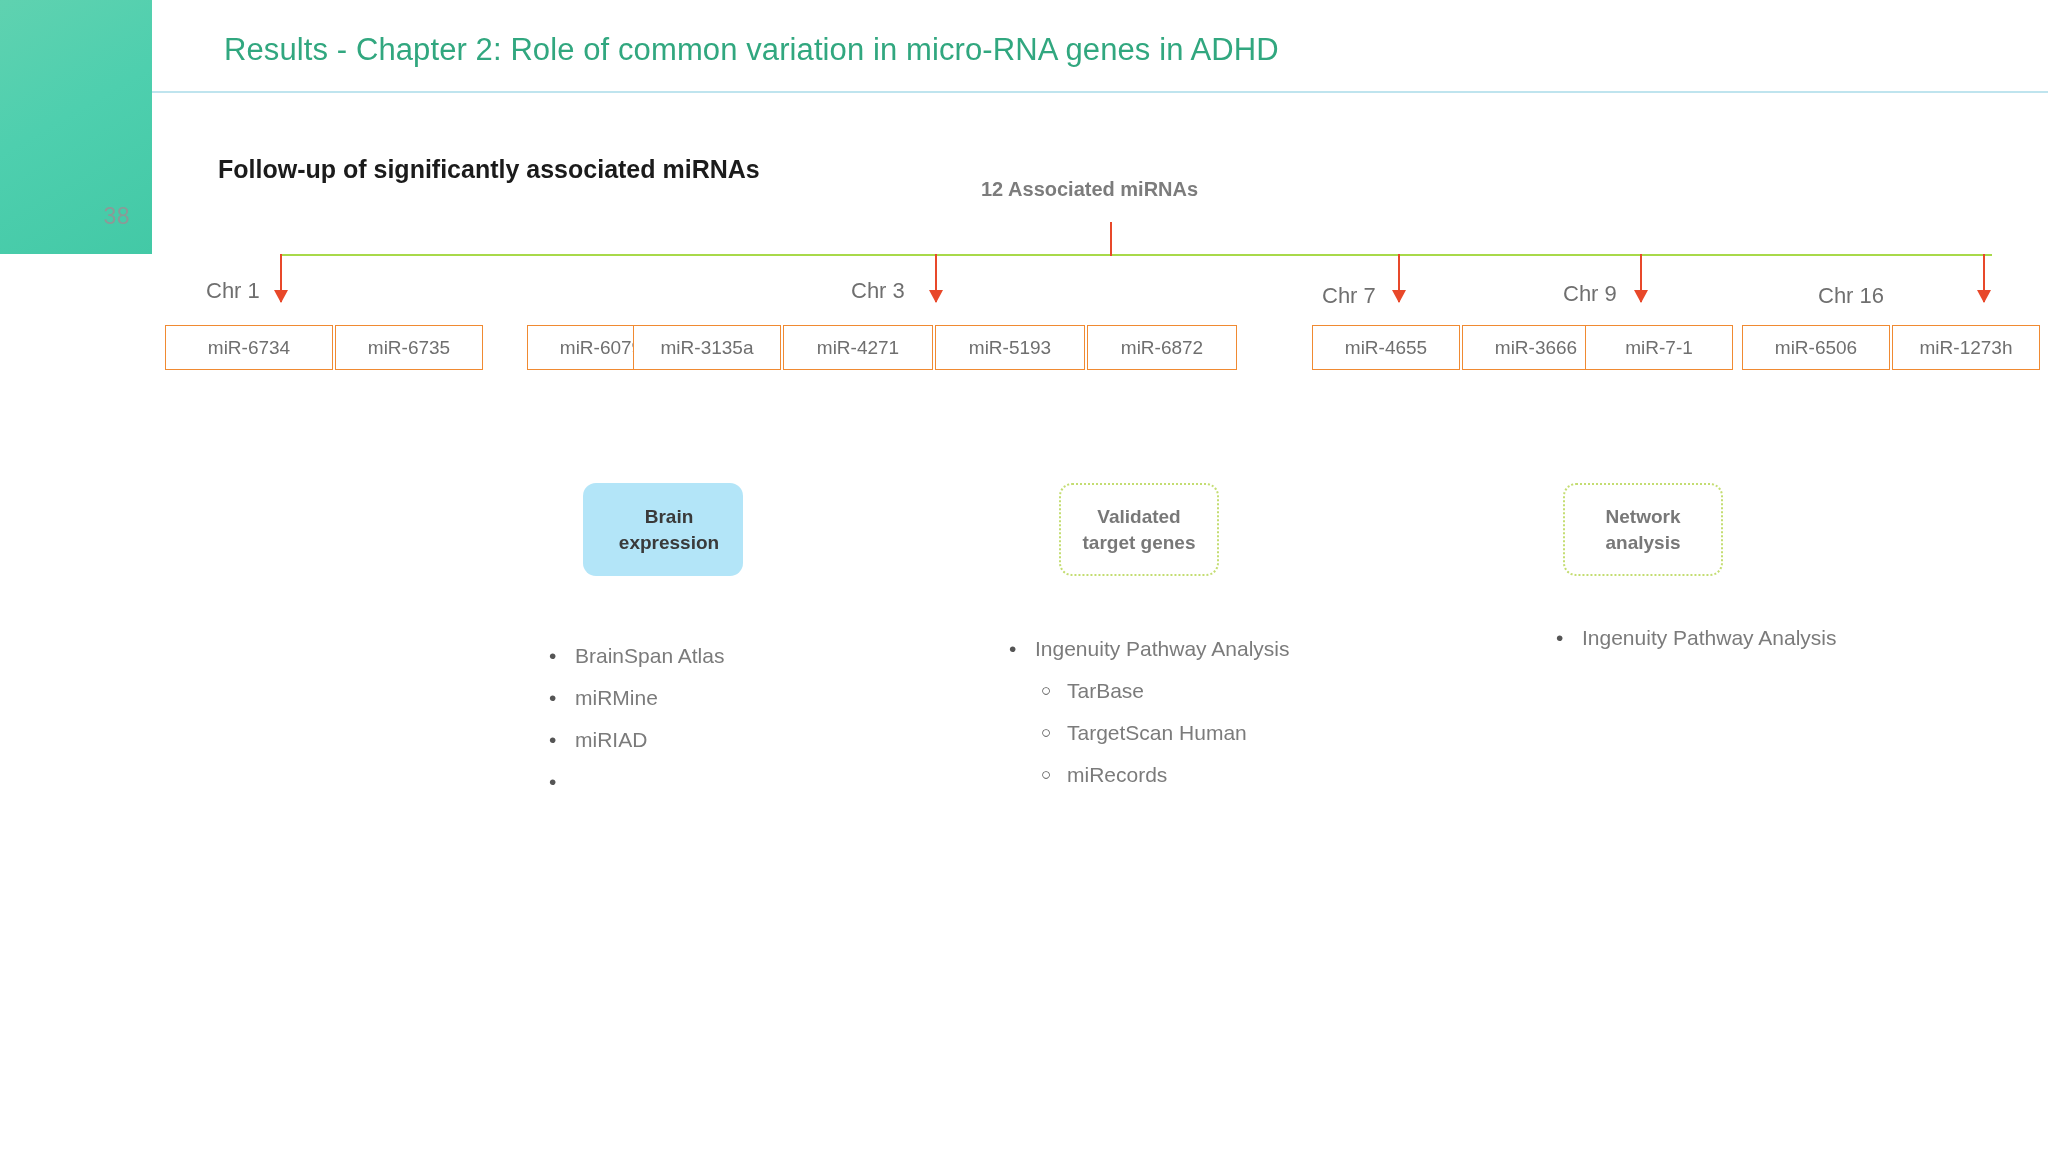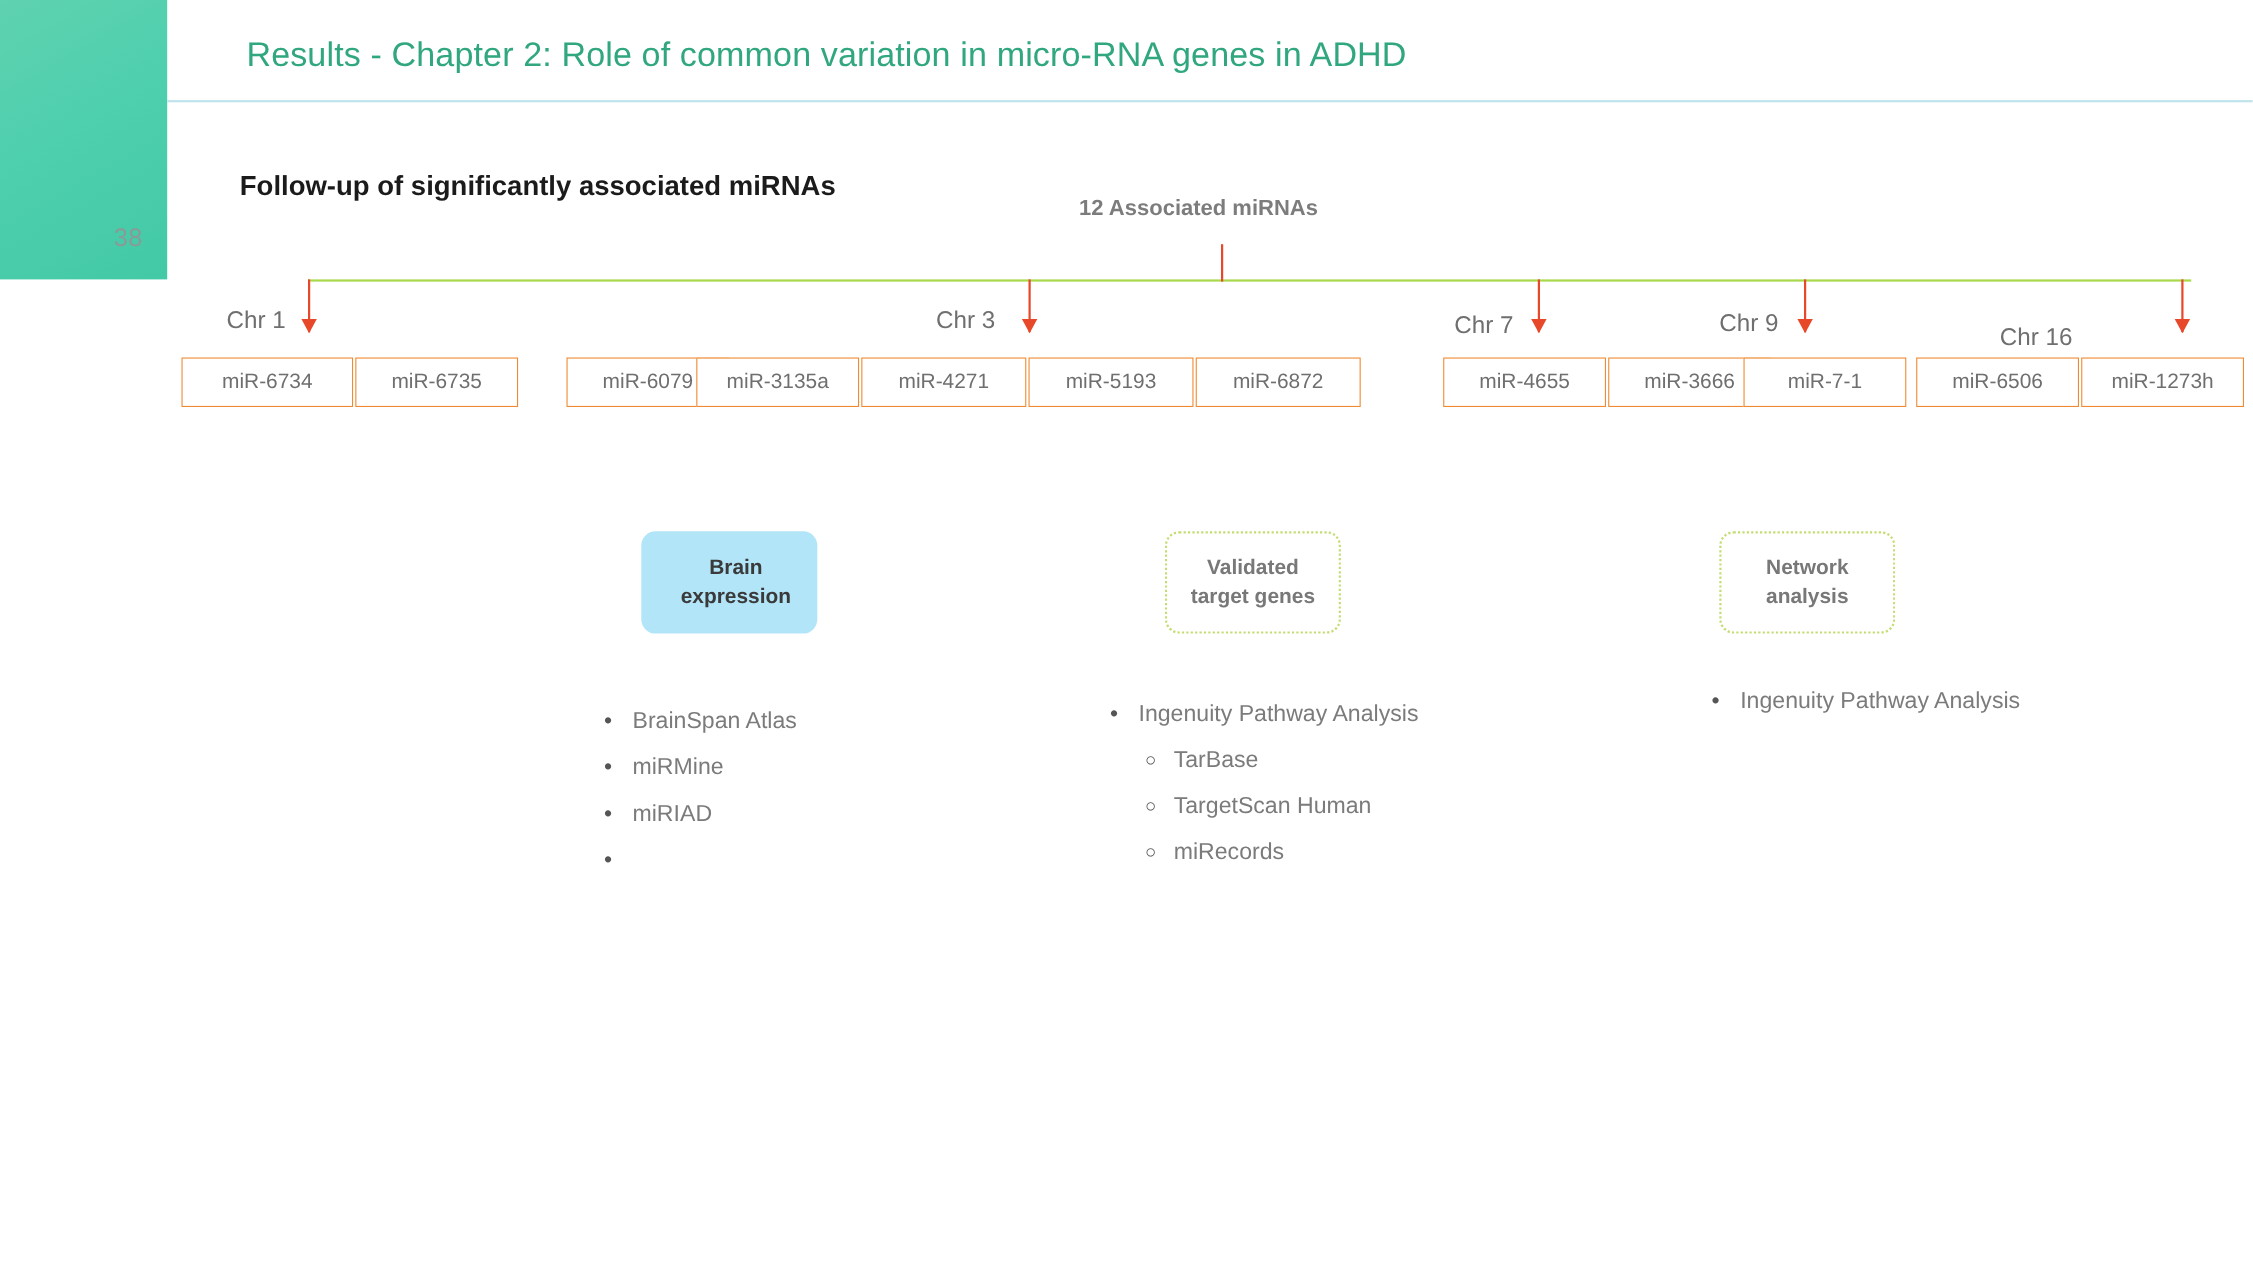--- a/index.html
+++ b/index.html
@@ -143,25 +143,25 @@
     </div>
   <div class="drop" style="left:1983px;height:48px;">
       <span class="head"></span>
     </div>
 </div>
 
 <div class="chr-label" style="left:206px;top:278px;">Chr 1</div>
 <div class="chr-label" style="left:851px;top:278px;">Chr 3</div>
 <div class="chr-label" style="left:1322px;top:283px;">Chr 7</div>
 <div class="chr-label" style="left:1563px;top:281px;">Chr 9</div>
-<div class="chr-label" style="left:1818px;top:283px;margin-top:11px;">Chr 16</div>
+<div class="chr-label" style="left:1818px;top:283px;">Chr 16</div>
 
 <div class="mir-row">
   <div class="mir-group" style="left:165px;">
-    <div class="mir-box" style="width:156px;">miR-6734</div>
+    <div class="mir-box" style="width:168px;">miR-6734</div>
     <div class="mir-box" style="width:148px;">miR-6735</div>
     <div class="mir-box" style="width:148px;margin-left:44px;">miR-6079</div>
   </div>
 
   <div class="mir-group" style="left:633px;">
     <div class="mir-box" style="width:148px;">miR-3135a</div>
     <div class="mir-box" style="width:150px;">miR-4271</div>
     <div class="mir-box" style="width:150px;">miR-5193</div>
     <div class="mir-box" style="width:150px;">miR-6872</div>
   </div>

